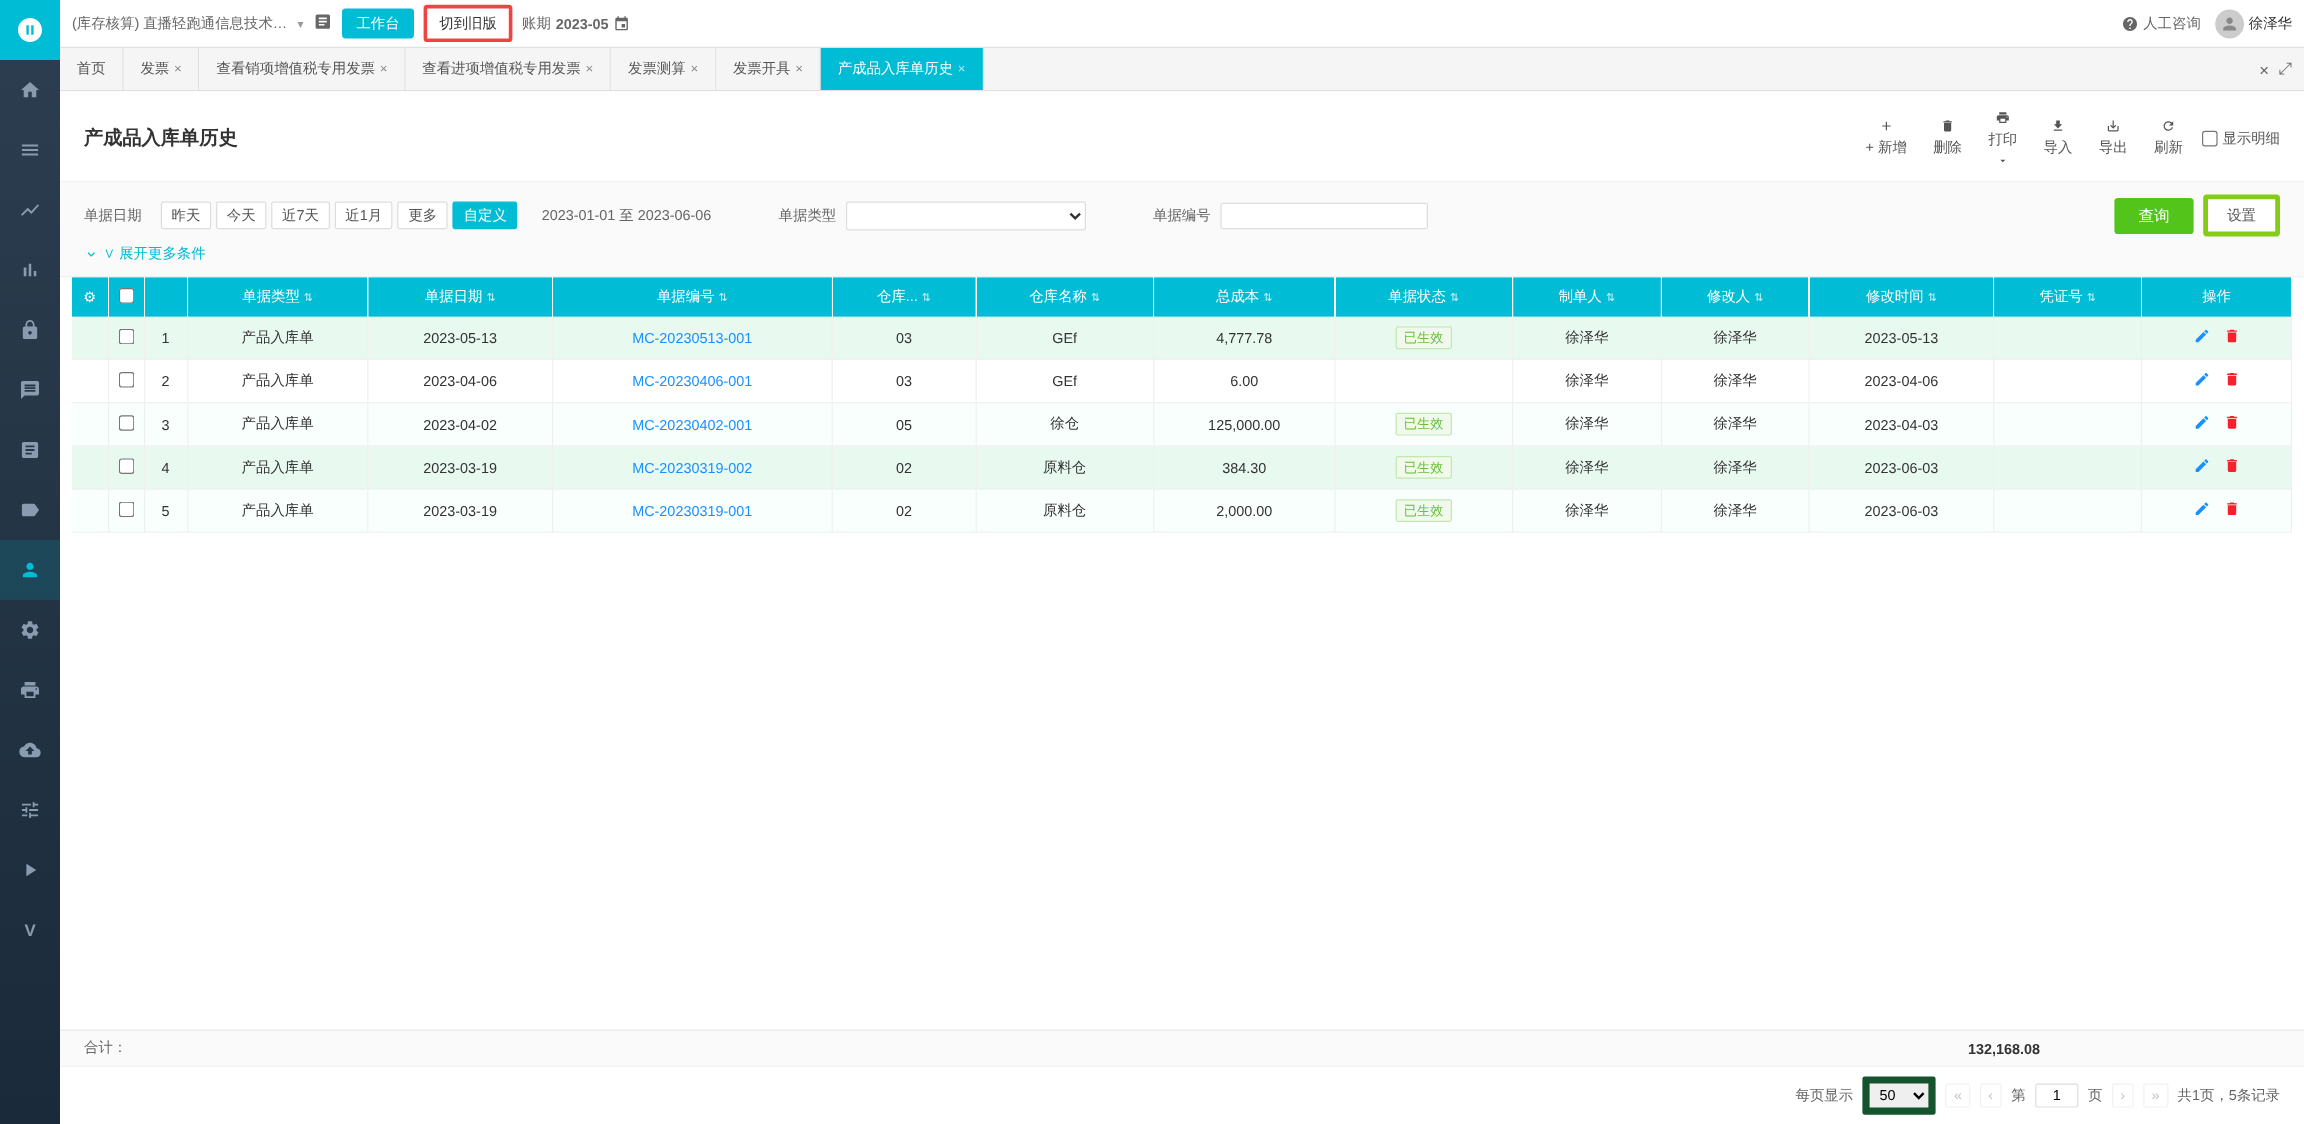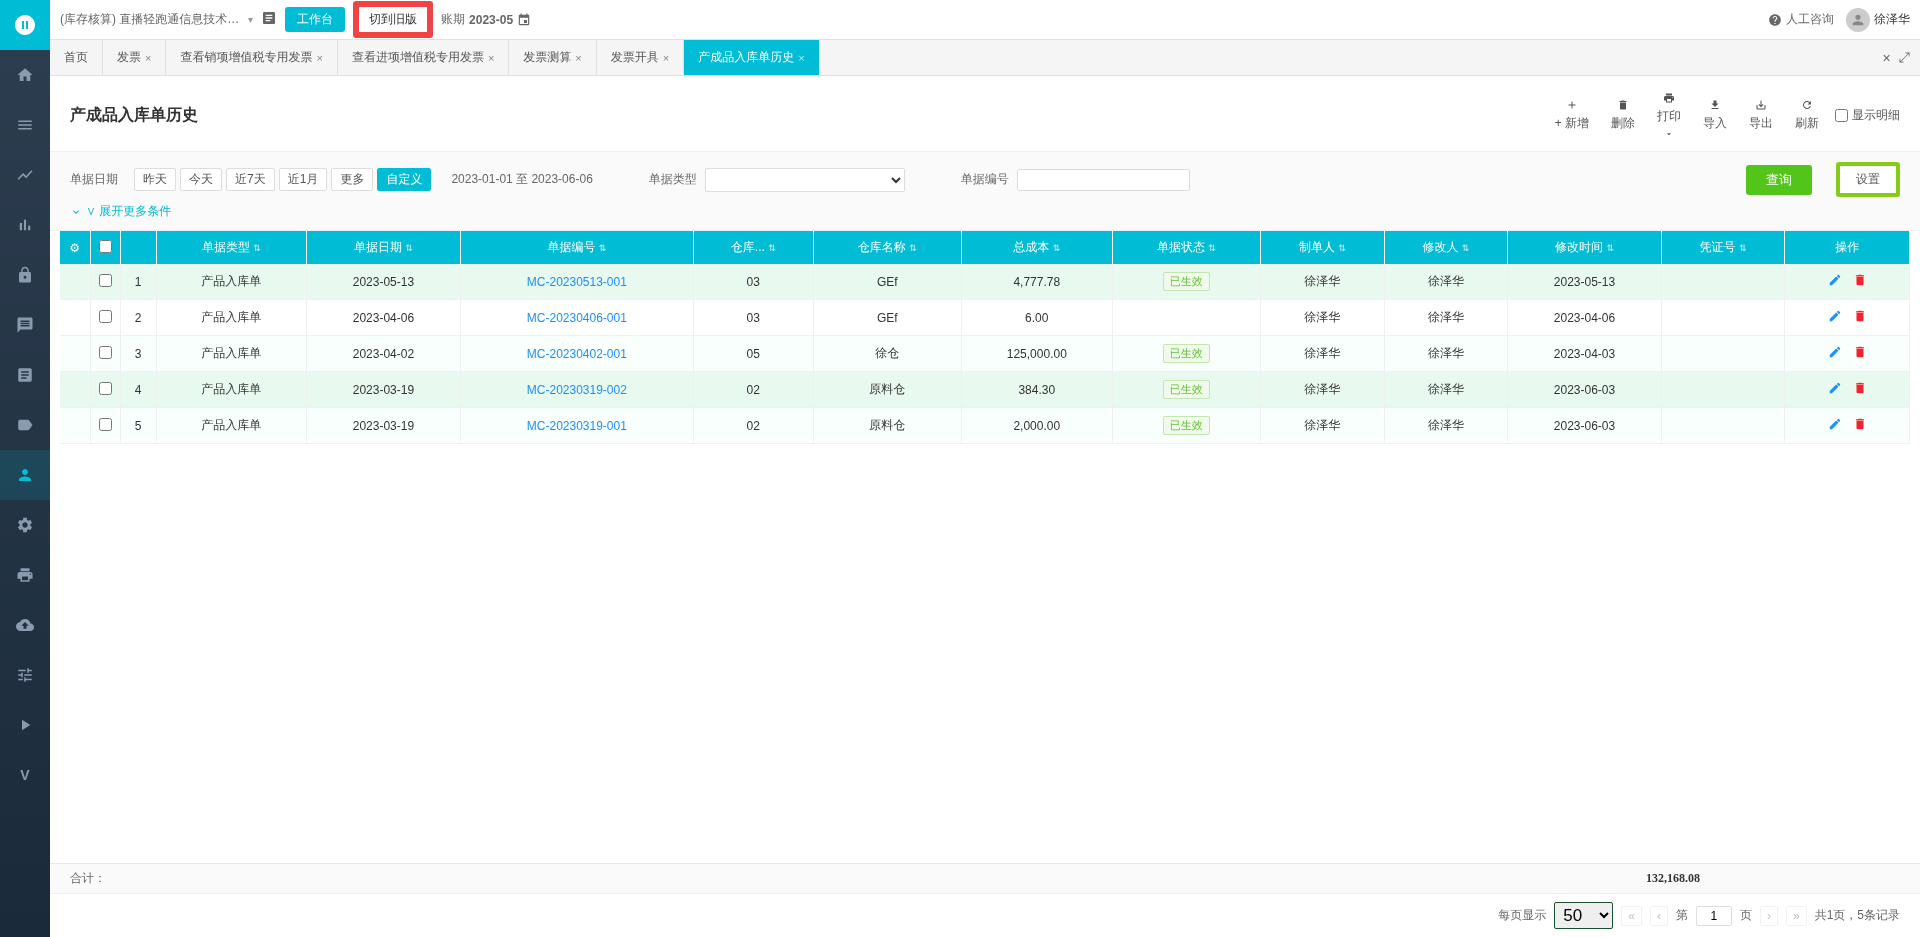--- a/index.html
+++ b/index.html
@@ -84,21 +84,21 @@
     .topbar-workbench-btn {
       background: #00bcd4;
       color: white;
       border: none;
       padding: 4px 12px;
       border-radius: 3px;
       cursor: pointer;
       font-size: 12px;
     }
     .topbar-switch-btn {
-      border: 6px solid #ef4444;
+      border: 3px solid #ef4444;
       background: #fff;
       color: #333;
       padding: 4px 10px;
       border-radius: 3px;
       cursor: pointer;
       font-size: 12px;
     }
     .topbar-period {
       font-size: 12px;
       color: #666;
@@ -413,41 +413,40 @@
     }
     .footer-total-label {
       color: #666;
       margin-right: 8px;
     }
     .footer-total-value {
       color: #333;
       font-weight: bold;
       margin-left: auto;
       margin-right: 200px;
-      font-family: Liberation Serif, serif;
     }
 
     
     .pagination {
       padding: 8px 20px;
       display: flex;
       align-items: center;
       justify-content: flex-end;
       gap: 8px;
       border-top: 1px solid #f0f0f0;
       background: #fff;
       font-size: 12px;
       flex-shrink: 0;
     }
     .pagination-label { color: #666; }
     .pagination-select {
-      border: 1px solid #14532d;
+      border: 6px solid #14532d;
       border-radius: 2px;
       padding: 2px 4px;
-      font-size: 17px;
+      font-size: 12px;
     }
     .pagination-btn {
       border: 1px solid #ddd;
       background: #fff;
       padding: 2px 6px;
       border-radius: 2px;
       cursor: pointer;
       color: #666;
       font-size: 12px;
     }
@@ -685,21 +684,21 @@
         <div class="filter-section" style="margin-left:40px;">
           <span class="filter-label">单据类型</span>
           <select class="filter-select">
             <option value=""></option>
           </select>
         </div>
         <div class="filter-section" style="margin-left:40px;">
           <span class="filter-label">单据编号</span>
           <input class="filter-input" type="text" style="">
         </div>
-        <div style="margin-left:auto;display:flex;gap:24px;align-items:center;">
+        <div style="margin-left:auto;display:flex;gap:8px;align-items:center;">
           <button class="query-btn">查询</button>
           <button class="settings-btn">设置</button>
         </div>
       </div>
       <div style="margin-top:6px;">
         <button class="expand-more-btn">
           <svg width="12" height="12" fill="#00bcd4" viewBox="0 0 24 24">
               <path d="M16.59 8.59L12 13.17 7.41 8.59 6 10l6 6 6-6z"></path>
             </svg>
           <span>∨ 展开更多条件</span>

